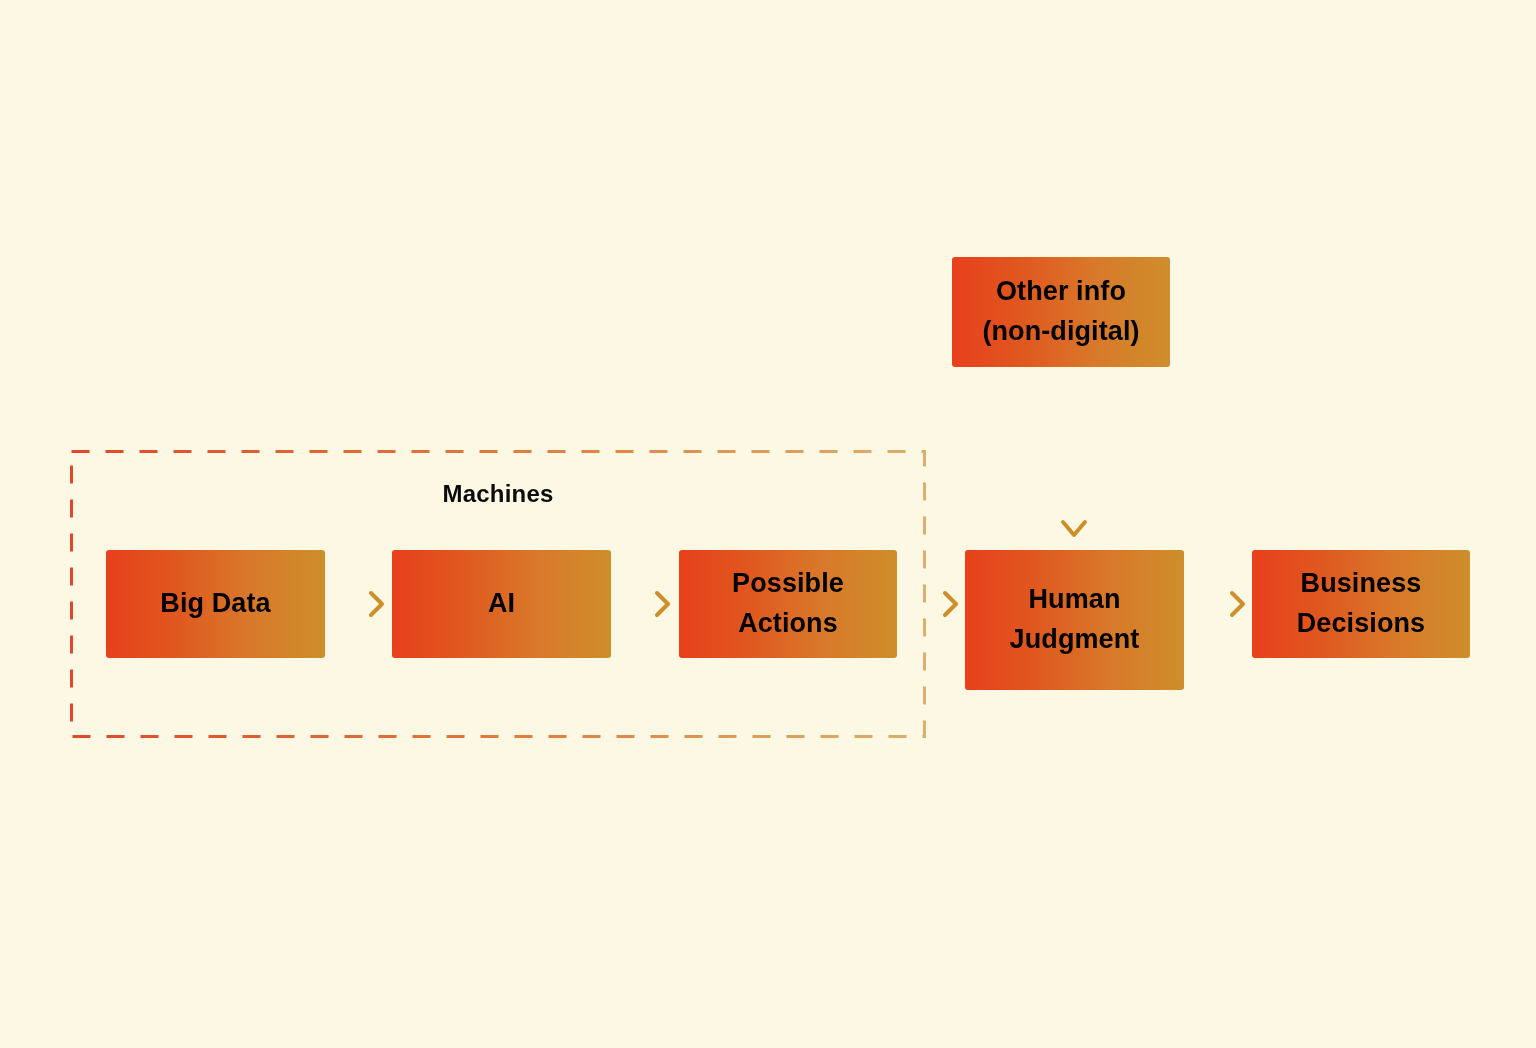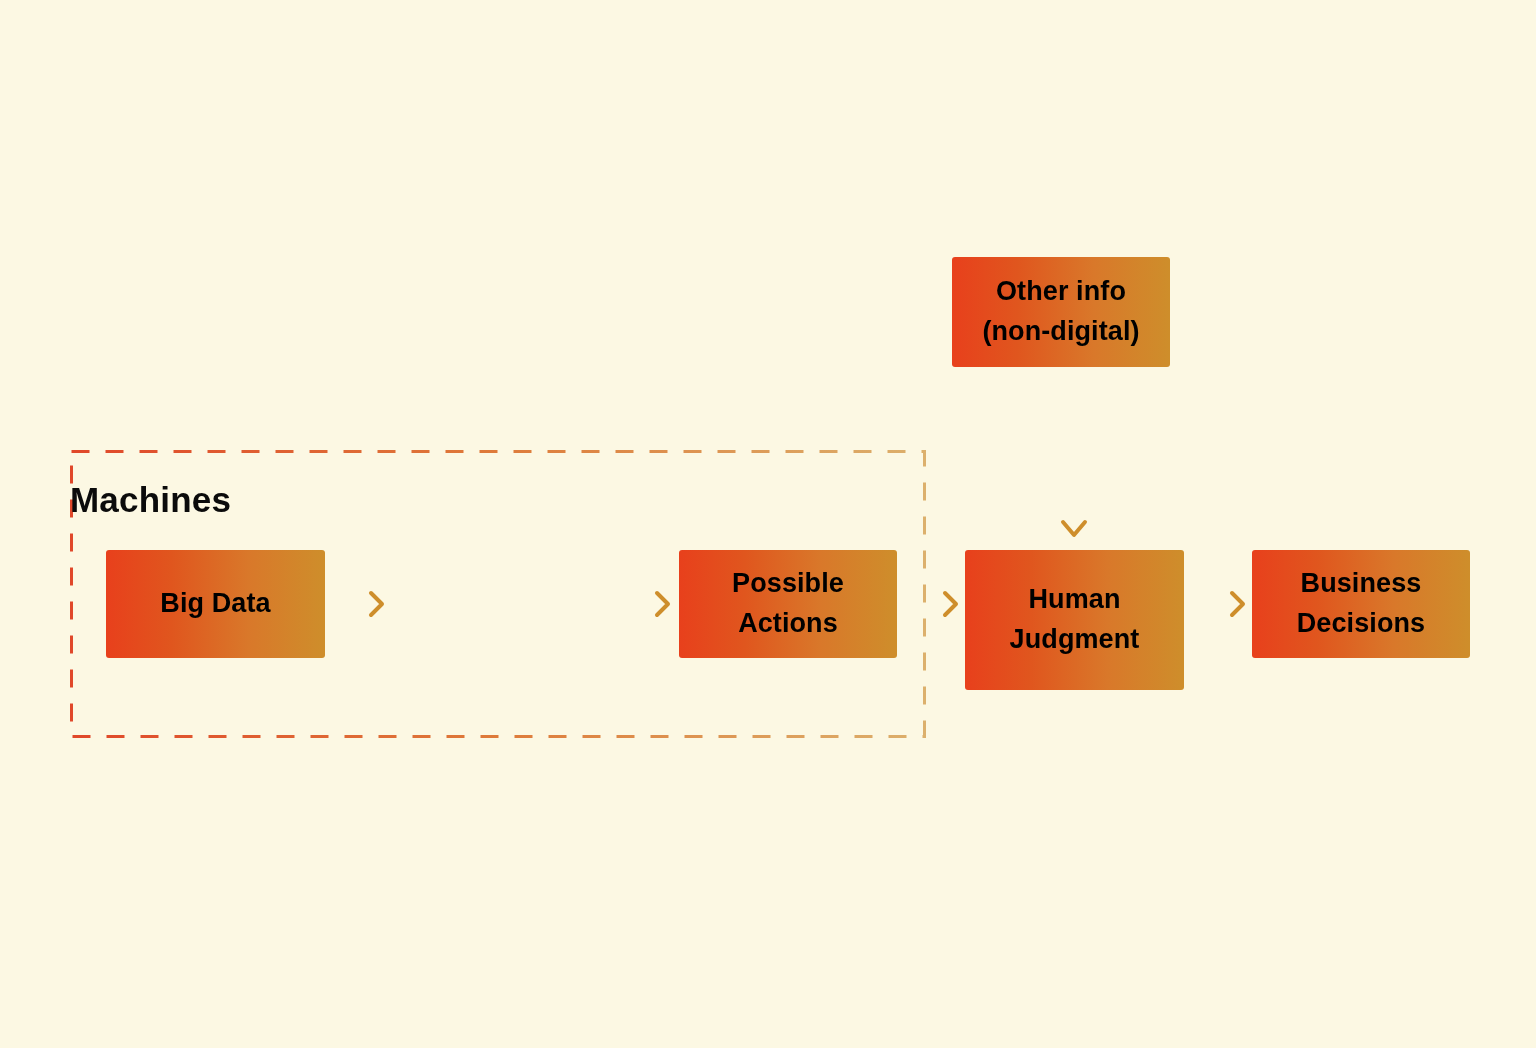--- a/index.html
+++ b/index.html
@@ -60,21 +60,22 @@
     width: 856px;
     height: 288px;
   }
   #machines-group svg { display: block; }
 
   #machines-label {
     position: absolute;
     left: 70px;
     top: 480px;
     width: 856px;
-    font-size: 35px;
+    text-align: center;
+    font-size: 24px;
     font-weight: 700;
     color: #0B0B0B;
     letter-spacing: 0.2px;
   }
 
   
   .connector {
     position: absolute;
   }
   .connector svg { display: block; overflow: visible; }
@@ -107,20 +108,23 @@
 
   <div class="node" id="node-other-info">
     <span class="node-label">Other info
 (non-digital)</span>
   </div>
 
   <div class="node" id="node-big-data">
     <span class="node-label">Big Data</span>
   </div>
 
+  <div class="node" id="node-ai">
+    <span class="node-label">AI</span>
+  </div>
 
   <div class="node" id="node-possible">
     <span class="node-label">Possible
 Actions</span>
   </div>
 
   <div class="node" id="node-human">
     <span class="node-label">Human
 Judgment</span>
   </div>

